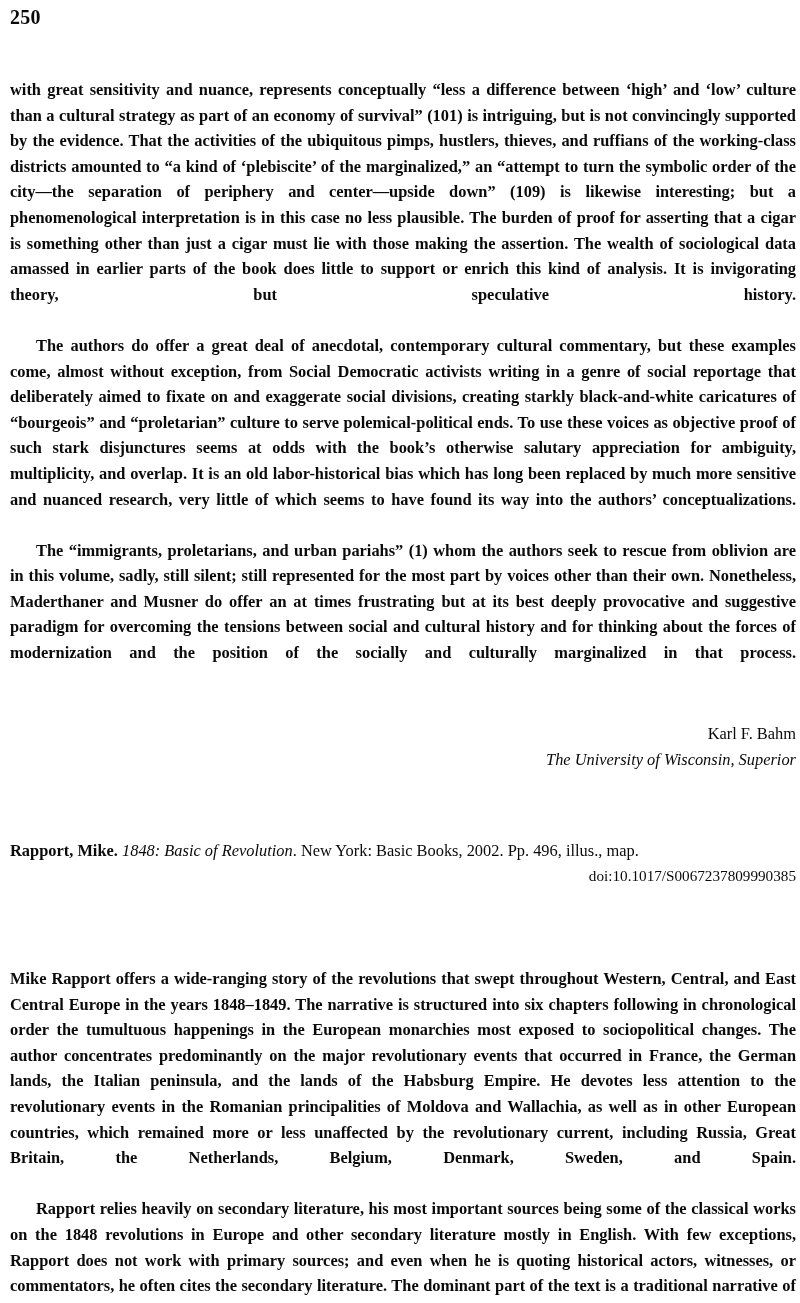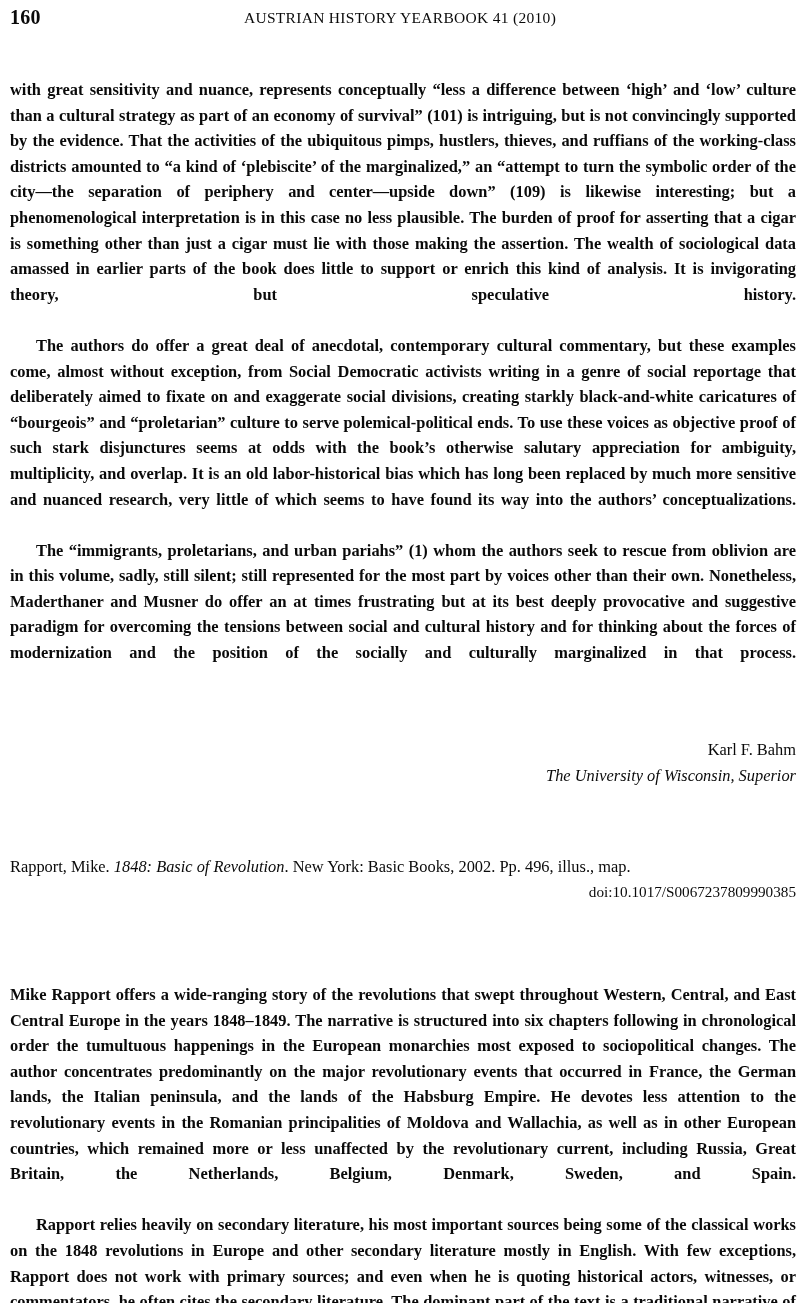--- a/index.html
+++ b/index.html
@@ -78,37 +78,37 @@
   }
   
   p.body::after {
     content: "";
     display: inline-block;
     width: 100%;
   }
 
   
   .signature {
-    margin-top: 46px;
+    margin-top: 30px;
     text-align: right;
     font-size: 16.4px;
     line-height: 25.6px;
   }
   .signature .sig-name { display: block; }
   .signature .sig-affil { display: block; font-style: italic; }
 
   
   .citation-block {
     margin-top: 66px;
     font-size: 16.4px;
     line-height: 25.6px;
     text-align: left;
   }
   .citation-line { margin: 0; }
-  .cit-author { font-weight: normal; }
+  .cit-author { font-weight: bold; }
   .cit-title { font-style: italic; }
   .doi-line {
     margin: 0;
     font-size: 15.2px;
     line-height: 24px;
     text-align: right;
   }
 
   
   .review-body {
@@ -117,22 +117,21 @@
   .review-body p.body + p.body {
     margin-top: 0;
   }
 </style>
 </head>
 <body>
 
 <div class="page">
 
   <div class="running-head">
-    <span class="folio">160</span>
-    <span class="head-title">AUSTRIAN HISTORY YEARBOOK 41 (2010)</span>
+    <span class="folio">250</span>
   </div>
 
   <div class="column">
 
     <div>
       <p class="body noindent">with great sensitivity and nuance, represents conceptually “less a difference between ‘high’ and ‘low’ culture than a cultural strategy as part of an economy of survival” (101) is intriguing, but is not convincingly supported by the evidence. That the activities of the ubiquitous pimps, hustlers, thieves, and ruffians of the working-class districts amounted to “a kind of ‘plebiscite’ of the marginalized,” an “attempt to turn the symbolic order of the city—the separation of periphery and center—upside down” (109) is likewise interesting; but a phenomenological interpretation is in this case no less plausible. The burden of proof for asserting that a cigar is something other than just a cigar must lie with those making the assertion. The wealth of sociological data amassed in earlier parts of the book does little to support or enrich this kind of analysis. It is invigorating theory, but speculative history.</p>
       <p class="body indent">The authors do offer a great deal of anecdotal, contemporary cultural commentary, but these examples come, almost without exception, from Social Democratic activists writing in a genre of social reportage that deliberately aimed to fixate on and exaggerate social divisions, creating starkly black-and-white caricatures of “bourgeois” and “proletarian” culture to serve polemical-political ends. To use these voices as objective proof of such stark disjunctures seems at odds with the book’s otherwise salutary appreciation for ambiguity, multiplicity, and overlap. It is an old labor-historical bias which has long been replaced by much more sensitive and nuanced research, very little of which seems to have found its way into the authors’ conceptualizations.</p>
       <p class="body indent">The “immigrants, proletarians, and urban pariahs” (1) whom the authors seek to rescue from oblivion are in this volume, sadly, still silent; still represented for the most part by voices other than their own. Nonetheless, Maderthaner and Musner do offer an at times frustrating but at its best deeply provocative and suggestive paradigm for overcoming the tensions between social and cultural history and for thinking about the forces of modernization and the position of the socially and culturally marginalized in that process.</p>
 
       <div class="signature">

